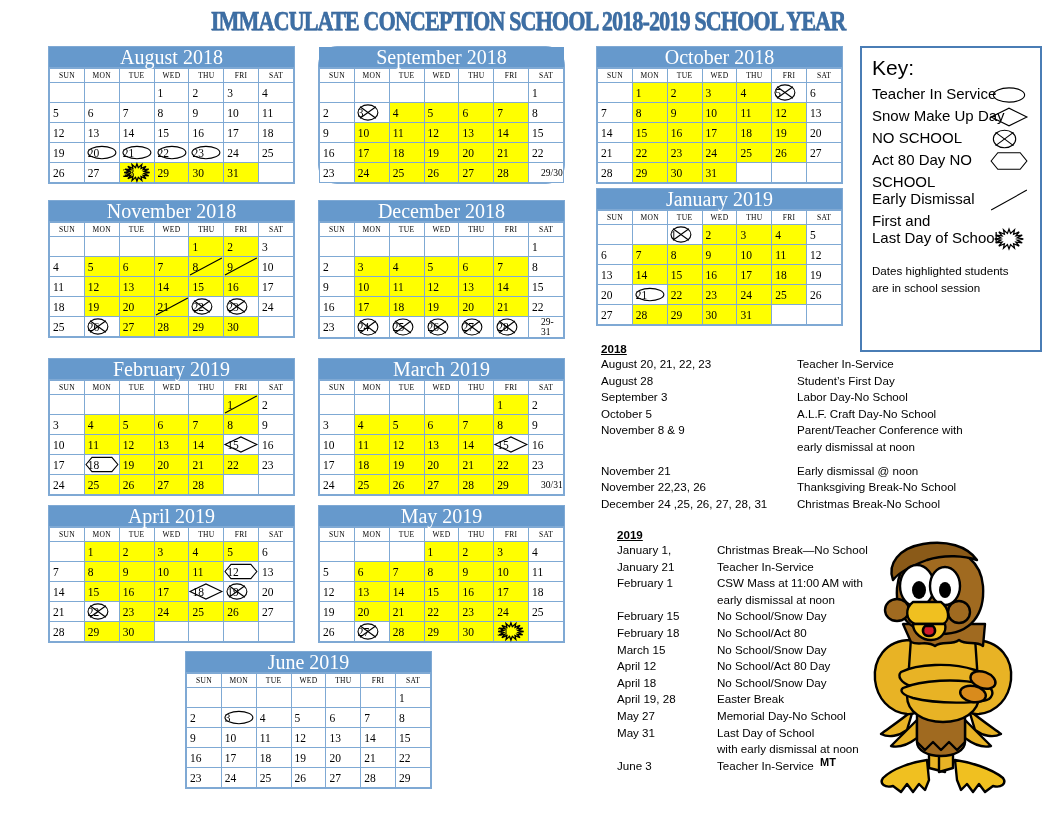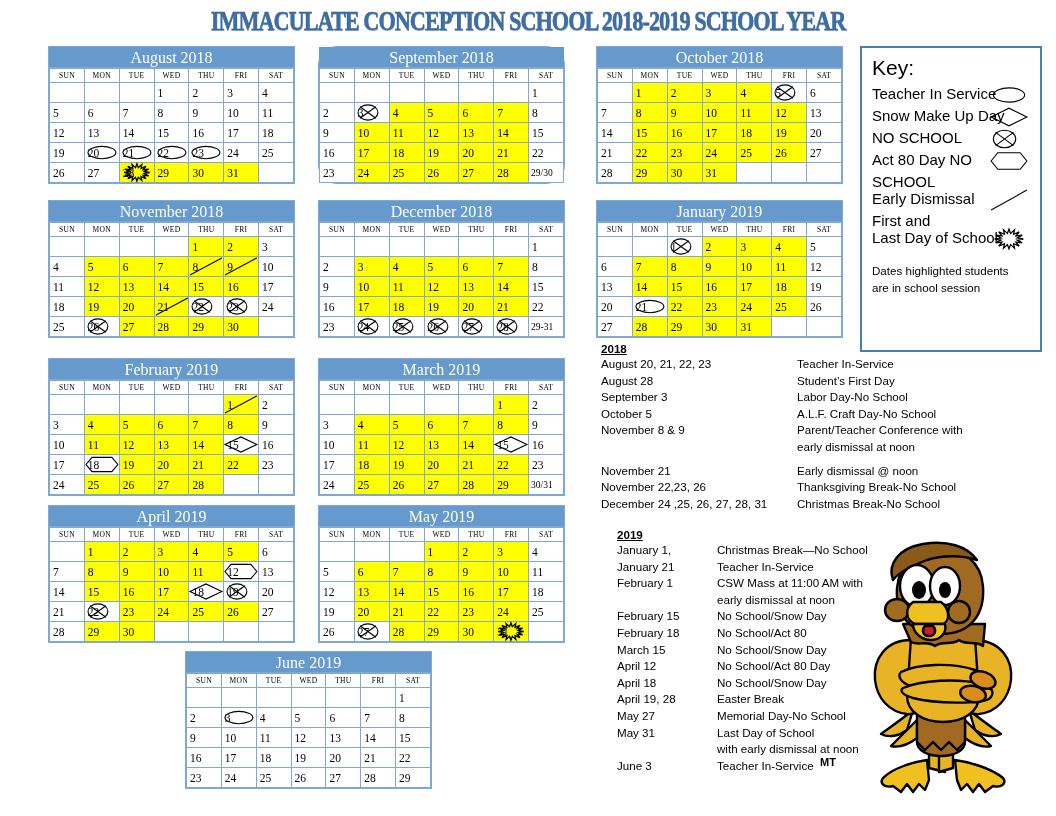--- a/index.html
+++ b/index.html
@@ -32,21 +32,21 @@
   .month {
     position:absolute;
     width:247px;
     border:1px solid #7fa9d4;
     background:#fff;
   }
   .m-head {
     background:#6699cc;
     color:#ffffff;
     font-family:"Liberation Serif", serif;
-    font-size:16px;
+    font-size:20px;
     text-align:center;
     line-height:21px;
     height:21px;
     border-bottom:1px solid #7fa9d4;
     white-space:nowrap;
   }
   table.cal {
     width:100%;
     border-collapse:collapse;
     table-layout:fixed;
@@ -68,21 +68,21 @@
     border:1px solid #7fa9d4;
     height:20px;
     padding:0 0 0 3px;
     font-size:11.5px;
     color:#000;
     vertical-align:middle;
     position:relative;
     background:#fff;
   }
   table.cal td.hl { background:#ffff00; }
-  table.cal td.dual { font-size:9.5px; padding-left:2px; }
+  table.cal td.dual { font-size:9.5px; padding-left:12px; }
 
   
   .mk { position:absolute; left:0; top:0; width:100%; height:100%;
         pointer-events:none; overflow:visible; }
 
   
   #keybox {
     position:absolute; left:860px; top:46px;
     width:182px; height:306px;
     border:2px solid #4a7db5;
@@ -501,21 +501,21 @@
             <td><span>28</span><svg class="mk" viewBox="0 0 34 20" preserveAspectRatio="none">
                 <ellipse cx="13" cy="10" rx="10" ry="8" fill="none" stroke="#000" stroke-width="1.1" vector-effect="non-scaling-stroke"></ellipse>
                 <line x1="5" y1="4" x2="21" y2="16" fill="none" stroke="#000" stroke-width="1.1" vector-effect="non-scaling-stroke"></line>
                 <line x1="21" y1="4" x2="5" y2="16" fill="none" stroke="#000" stroke-width="1.1" vector-effect="non-scaling-stroke"></line>
               </svg></td>
             <td class="dual"><span>29-31</span></td>
           </tr>
         </tbody>
       </table>
     </div>
-    <div class="month" style="left: 596px; top: 200px;">
+    <div class="month" style="left: 596px; top: 188px;">
       <div class="m-head">January 2019</div>
       <table class="cal">
         <thead>
           <tr>
             <th>SUN</th>
             <th>MON</th>
             <th>TUE</th>
             <th>WED</th>
             <th>THU</th>
             <th>FRI</th>

